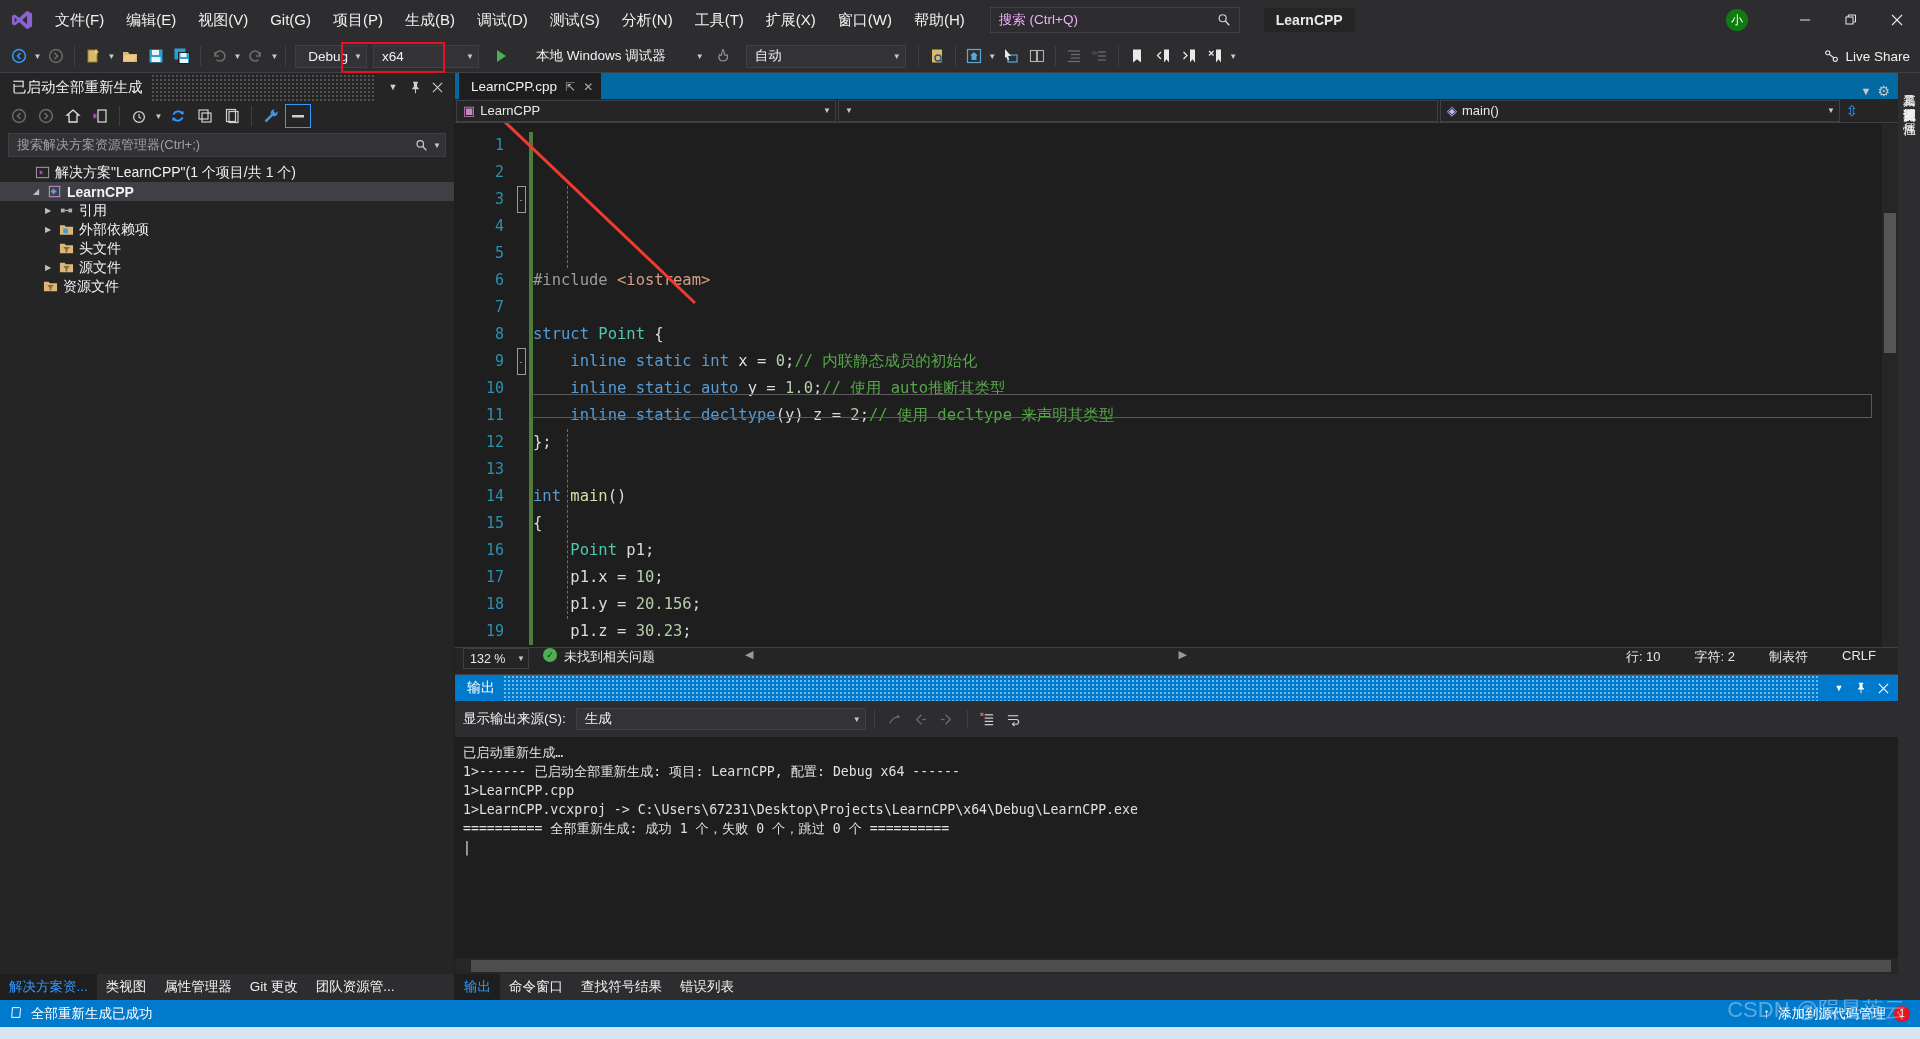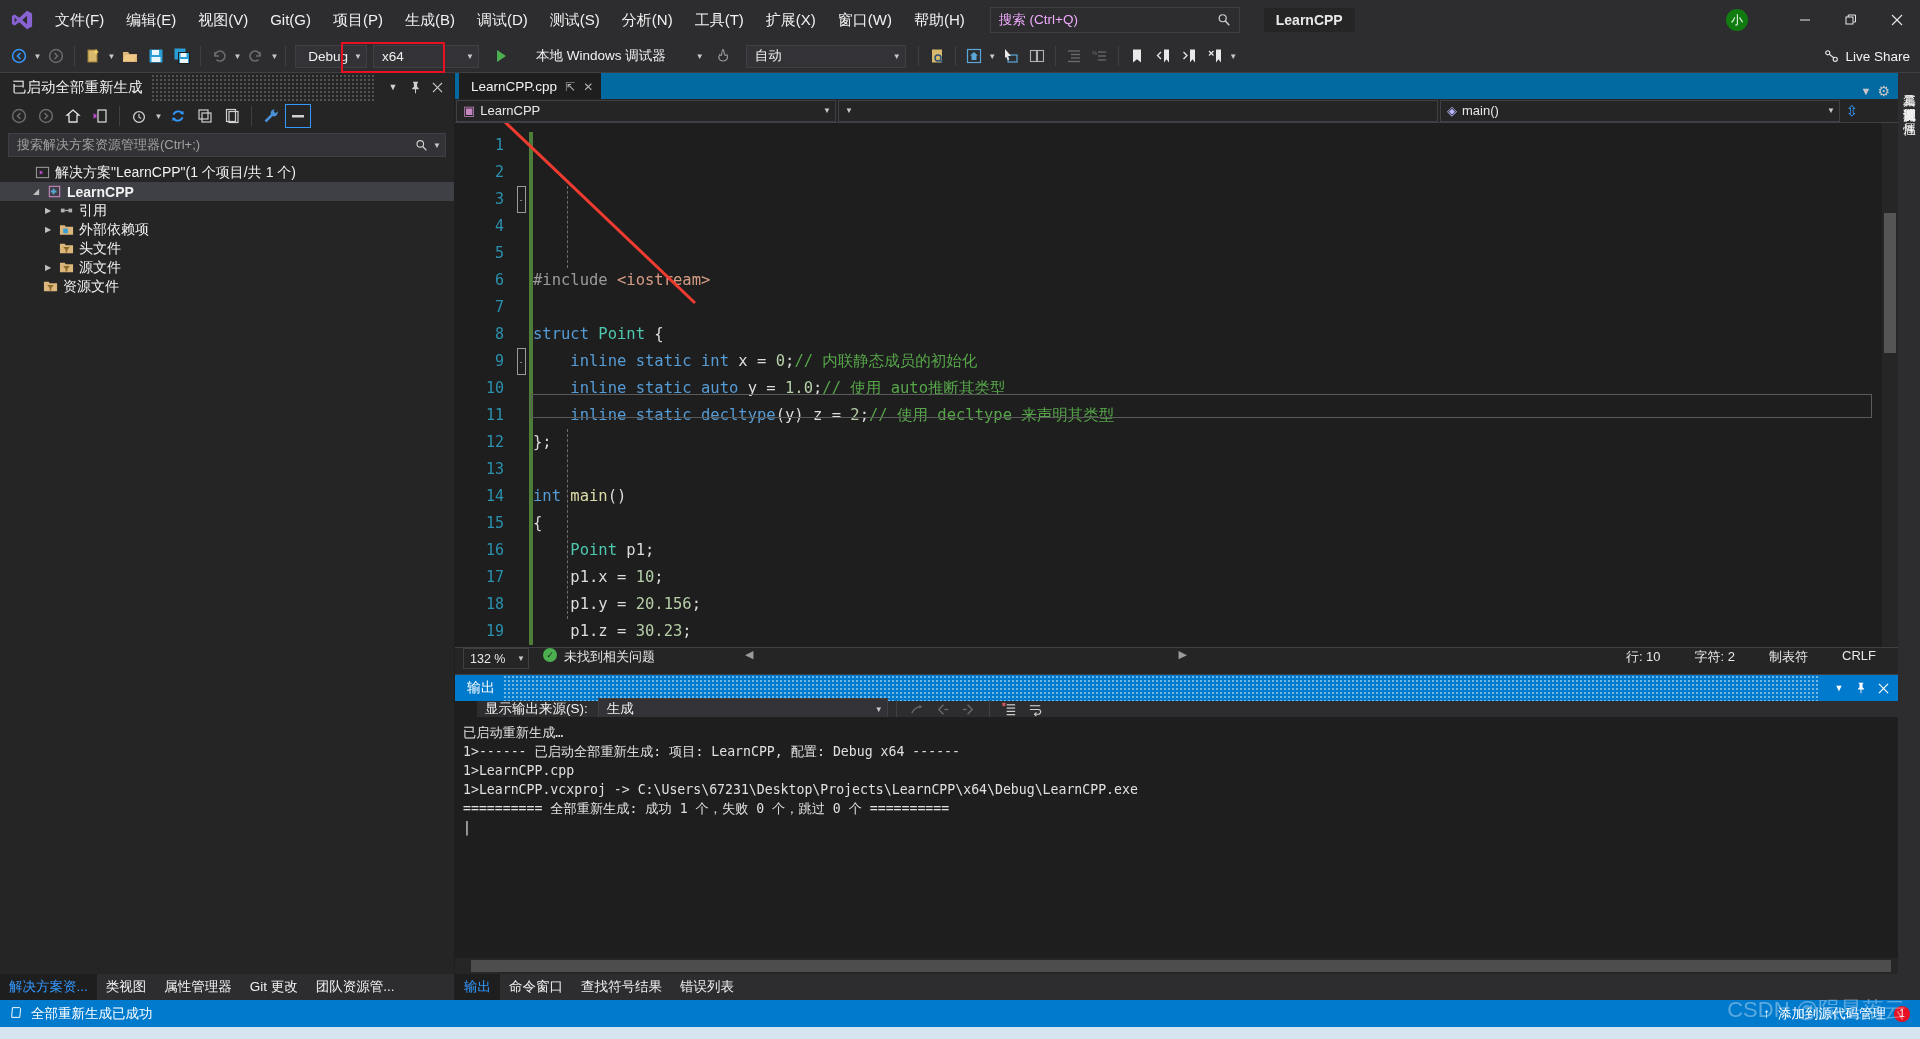--- a/index.html
+++ b/index.html
@@ -113,21 +113,21 @@
      color:#1e1e1e; font-size:9px; margin:0 7px 0 14px; }
   .st-right{ margin-left:auto; display:flex; gap:34px; padding-right:22px; }
 
   
   .outpane{ height:300px; flex:0 0 300px; background:#1e1e1e; display:flex; flex-direction:column; border-top:1px solid #3f3f46; }
   .out-head{ height:26px; background:#007acc; display:flex; align-items:center; padding:0 4px 0 12px; }
   .out-title{ font-size:14px; color:#fff; }
   .out-dots{ flex:1; height:26px; background-image:radial-gradient(#6fb8e8 1px, transparent 1px);
      background-size:4px 4px; background-position:0 12px; margin:0 8px; }
   .out-btn{ width:22px;height:22px;display:flex;align-items:center;justify-content:center;color:#fff;font-size:13px; }
-  .out-toolbar{ height:16px; background:#2d2d30; display:flex; align-items:center; padding:0 8px; gap:2px;margin-left:22px; }
+  .out-toolbar{ height:36px; background:#2d2d30; display:flex; align-items:center; padding:0 8px; gap:2px; }
   .out-lbl{ font-size:13.5px; color:#f1f1f1; margin-right:8px; white-space:nowrap; }
   .out-combo{ width:290px; height:22px; background:#333337; border:1px solid #3f3f46; display:flex;
      align-items:center; padding:0 4px 0 8px; font-size:13.5px; }
   .out-combo .ov{ flex:1; }
   .out-sep{ width:1px;height:18px;background:#3f3f46; margin:0 6px; }
   .oic{ width:24px;height:22px;display:flex;align-items:center;justify-content:center; }
   .oic svg{width:15px;height:15px;}
   .out-text{ flex:1; background:#1e1e1e; padding:6px 0 0 8px; font-family:"DejaVu Sans Mono","Liberation Mono",monospace;
      font-size:13.2px; line-height:19px; color:#e0e0e0; overflow:hidden; position:relative; white-space:pre; }
   .out-hscroll{ height:16px; background:#262626; position:relative; }

